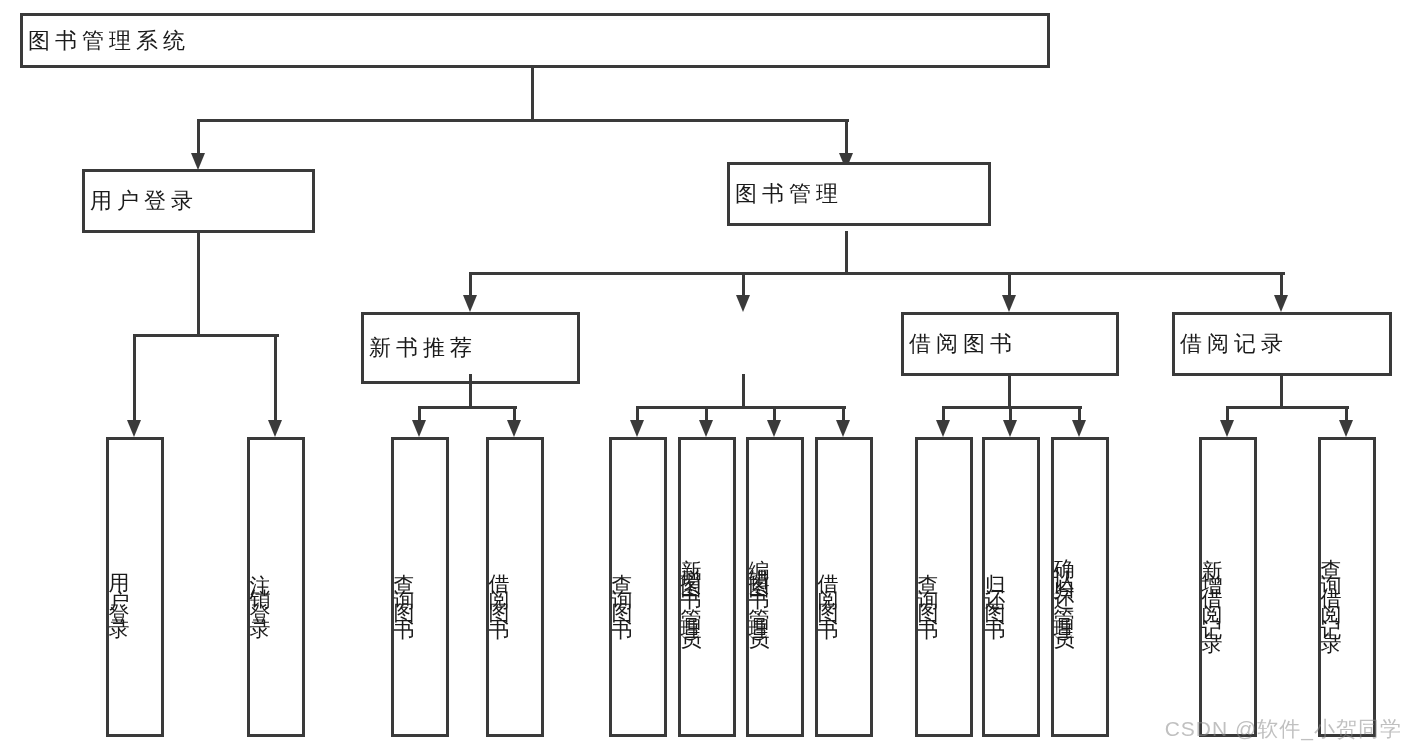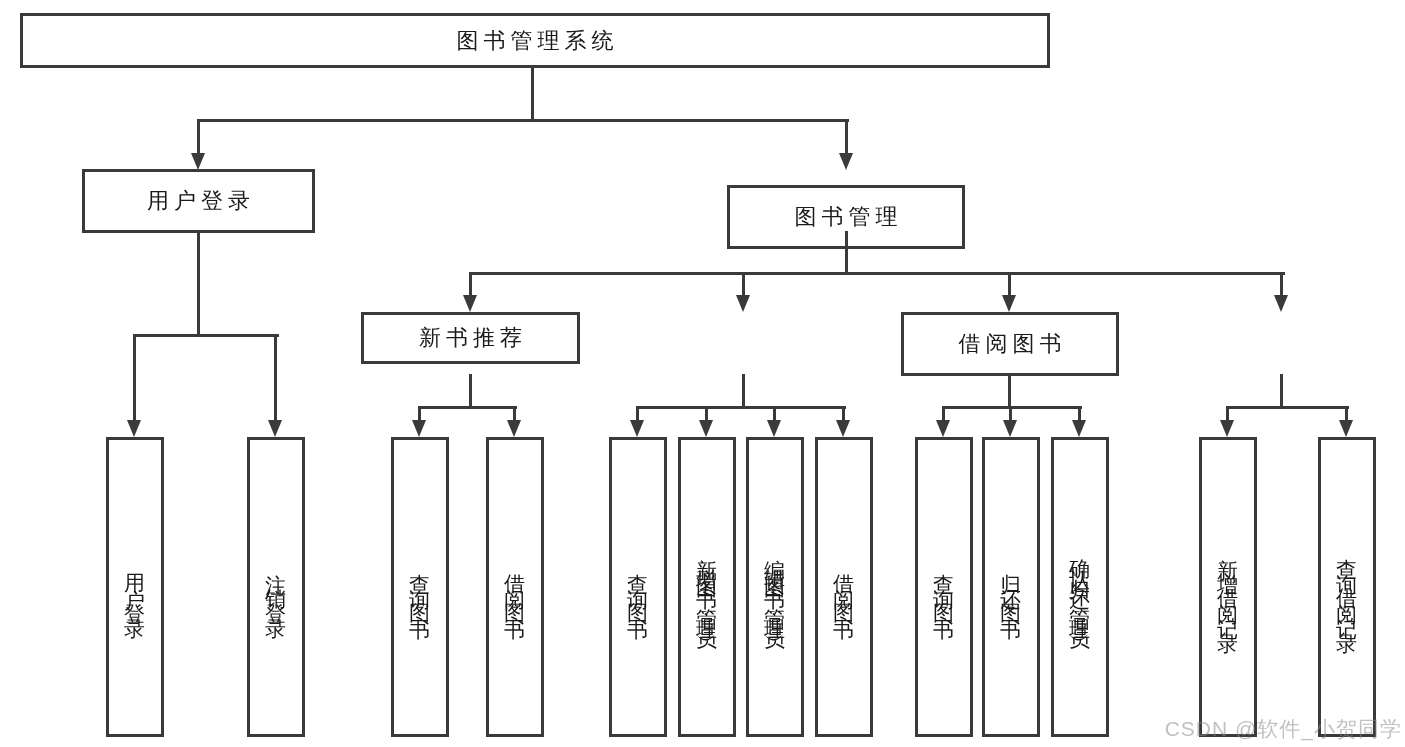--- a/index.html
+++ b/index.html
@@ -2,21 +2,21 @@
 <html><head>
 <meta charset="utf-8">
 <style>
   html,body{margin:0;padding:0;background:#ffffff;}
   .canvas{
     position:relative;width:1405px;height:747px;background:#ffffff;
     font-family:"Liberation Sans","DejaVu Sans",sans-serif;overflow:hidden;
   }
   .box{
     position:absolute;box-sizing:border-box;background:#ffffff;
-    border:3px solid #3a3a3a;display:flex;align-items:center;justify-content:center;
+    border:3px solid #3a3a3a;display:flex;align-items:center;justify-content:flex-start;
     color:#1a1a1a;
   }
   .h-label{
     font-size:22px;letter-spacing:5px;padding-left:5px;white-space:nowrap;
     color:#1a1a1a;
   }
   .leaf .v-label{
     writing-mode:vertical-rl;text-orientation:mixed;
     font-size:21px;line-height:1;letter-spacing:15px;color:#1a1a1a;white-space:nowrap;
   }
@@ -44,41 +44,44 @@
   </div>
 
   <div class="vline" style="left:531px;top:66px;height:55px"></div>
   <div class="hline" style="left:197px;top:119px;width:652px"></div>
   <div class="arr" style="left:197px;top:119px;height:34px"></div>
   <div class="arr" style="left:845px;top:119px;height:34px"></div>
 
   <div class="box" style="left:82px;top:169px;width:233px;height:64px">
     <span class="h-label">用户登录</span>
   </div>
-  <div class="box" style="left:727px;top:185px;width:238px;height:64px">
+  <div class="box" style="left:727px;top:162px;width:264px;height:64px">
     <span class="h-label">图书管理</span>
   </div>
 
   <div class="vline" style="left:197px;top:231px;height:105px"></div>
   <div class="hline" style="left:133px;top:334px;width:146px"></div>
   <div class="arr" style="left:133px;top:334px;height:86px"></div>
   <div class="arr" style="left:274px;top:334px;height:86px"></div>
 
   <div class="vline" style="left:845px;top:231px;height:43px"></div>
   <div class="hline" style="left:469px;top:272px;width:816px"></div>
   <div class="arr" style="left:469px;top:272px;height:23px"></div>
   <div class="arr" style="left:742px;top:272px;height:23px"></div>
   <div class="arr" style="left:1008px;top:272px;height:23px"></div>
   <div class="arr" style="left:1280px;top:272px;height:23px"></div>
 
-  <div class="box" style="left:361px;top:312px;width:219px;height:52px">
+  <div class="box" style="left:361px;top:312px;width:219px;height:72px">
     <span class="h-label">新书推荐</span>
   </div>
   <div class="box" style="left:901px;top:312px;width:218px;height:64px">
     <span class="h-label">借阅图书</span>
+  </div>
+  <div class="box" style="left:1172px;top:312px;width:220px;height:64px">
+    <span class="h-label">借阅记录</span>
   </div>
 
   <div class="vline" style="left:469px;top:374px;height:34px"></div>
   <div class="vline" style="left:742px;top:374px;height:34px"></div>
   <div class="vline" style="left:1008px;top:374px;height:34px"></div>
   <div class="vline" style="left:1280px;top:374px;height:34px"></div>
 
   <div class="hline" style="left:418px;top:406px;width:99px"></div>
   <div class="hline" style="left:636px;top:406px;width:210px"></div>
   <div class="hline" style="left:942px;top:406px;width:140px"></div>

